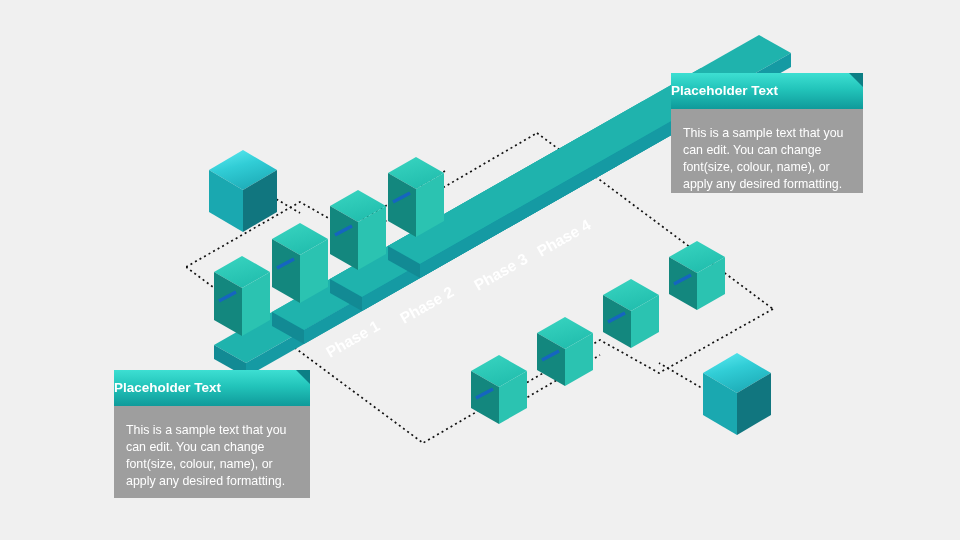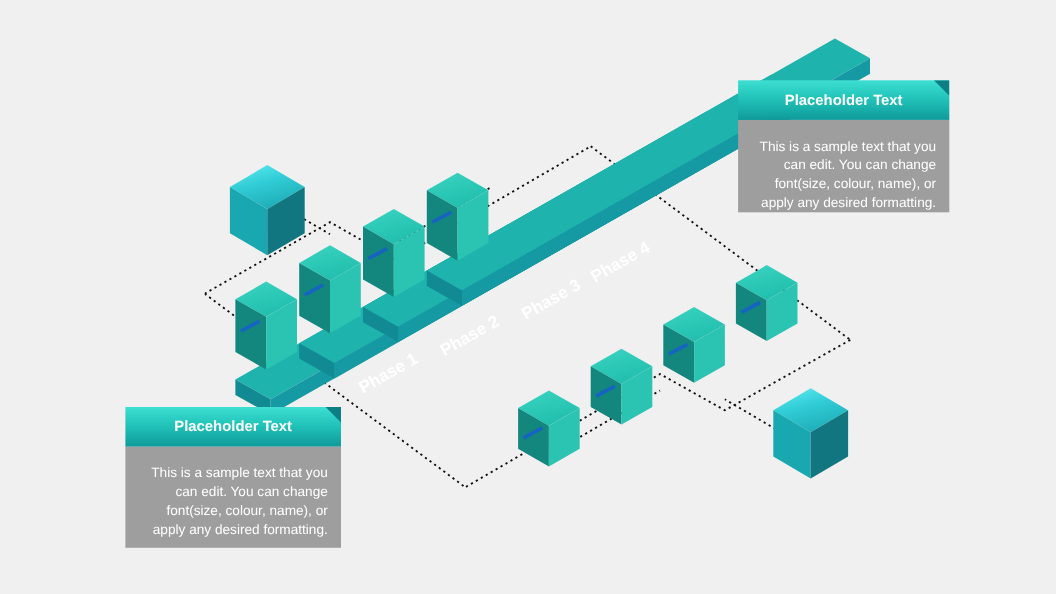--- a/index.html
+++ b/index.html
@@ -35,40 +35,40 @@
   }
   .callout {
     position: absolute;
   }
   .callout-header {
     position: relative;
     background: linear-gradient(180deg, #3ddfd2 0%, #22c4ba 45%, #0f9a9a 100%);
     color: #ffffff;
     font-size: 13.5px;
     font-weight: bold;
-    text-align: center;
+    text-align: left;
     line-height: 36px;
     height: 36px;
     overflow: hidden;
   }
   .callout-fold {
     position: absolute;
     right: 0;
     top: 0;
     width: 0;
     height: 0;
     border-top: 14px solid #0c7f85;
     border-left: 14px solid transparent;
   }
   .callout-body {
     background: #9e9e9e;
     color: #ffffff;
     font-size: 12.4px;
     line-height: 17px;
-    text-align: right;
+    text-align: left;
     padding: 16px 12px 34px 12px;
     box-sizing: border-box;
   }
   #callout-top    { left: 671px; top: 73px;  width: 192px; }
   #callout-top .callout-body { height: 84px; }
   #callout-bottom { left: 114px; top: 370px; width: 196px; }
   #callout-bottom .callout-body { height: 92px; }
   .phase-label {
     fill: #ffffff;
     font-family: "Liberation Sans", sans-serif;

